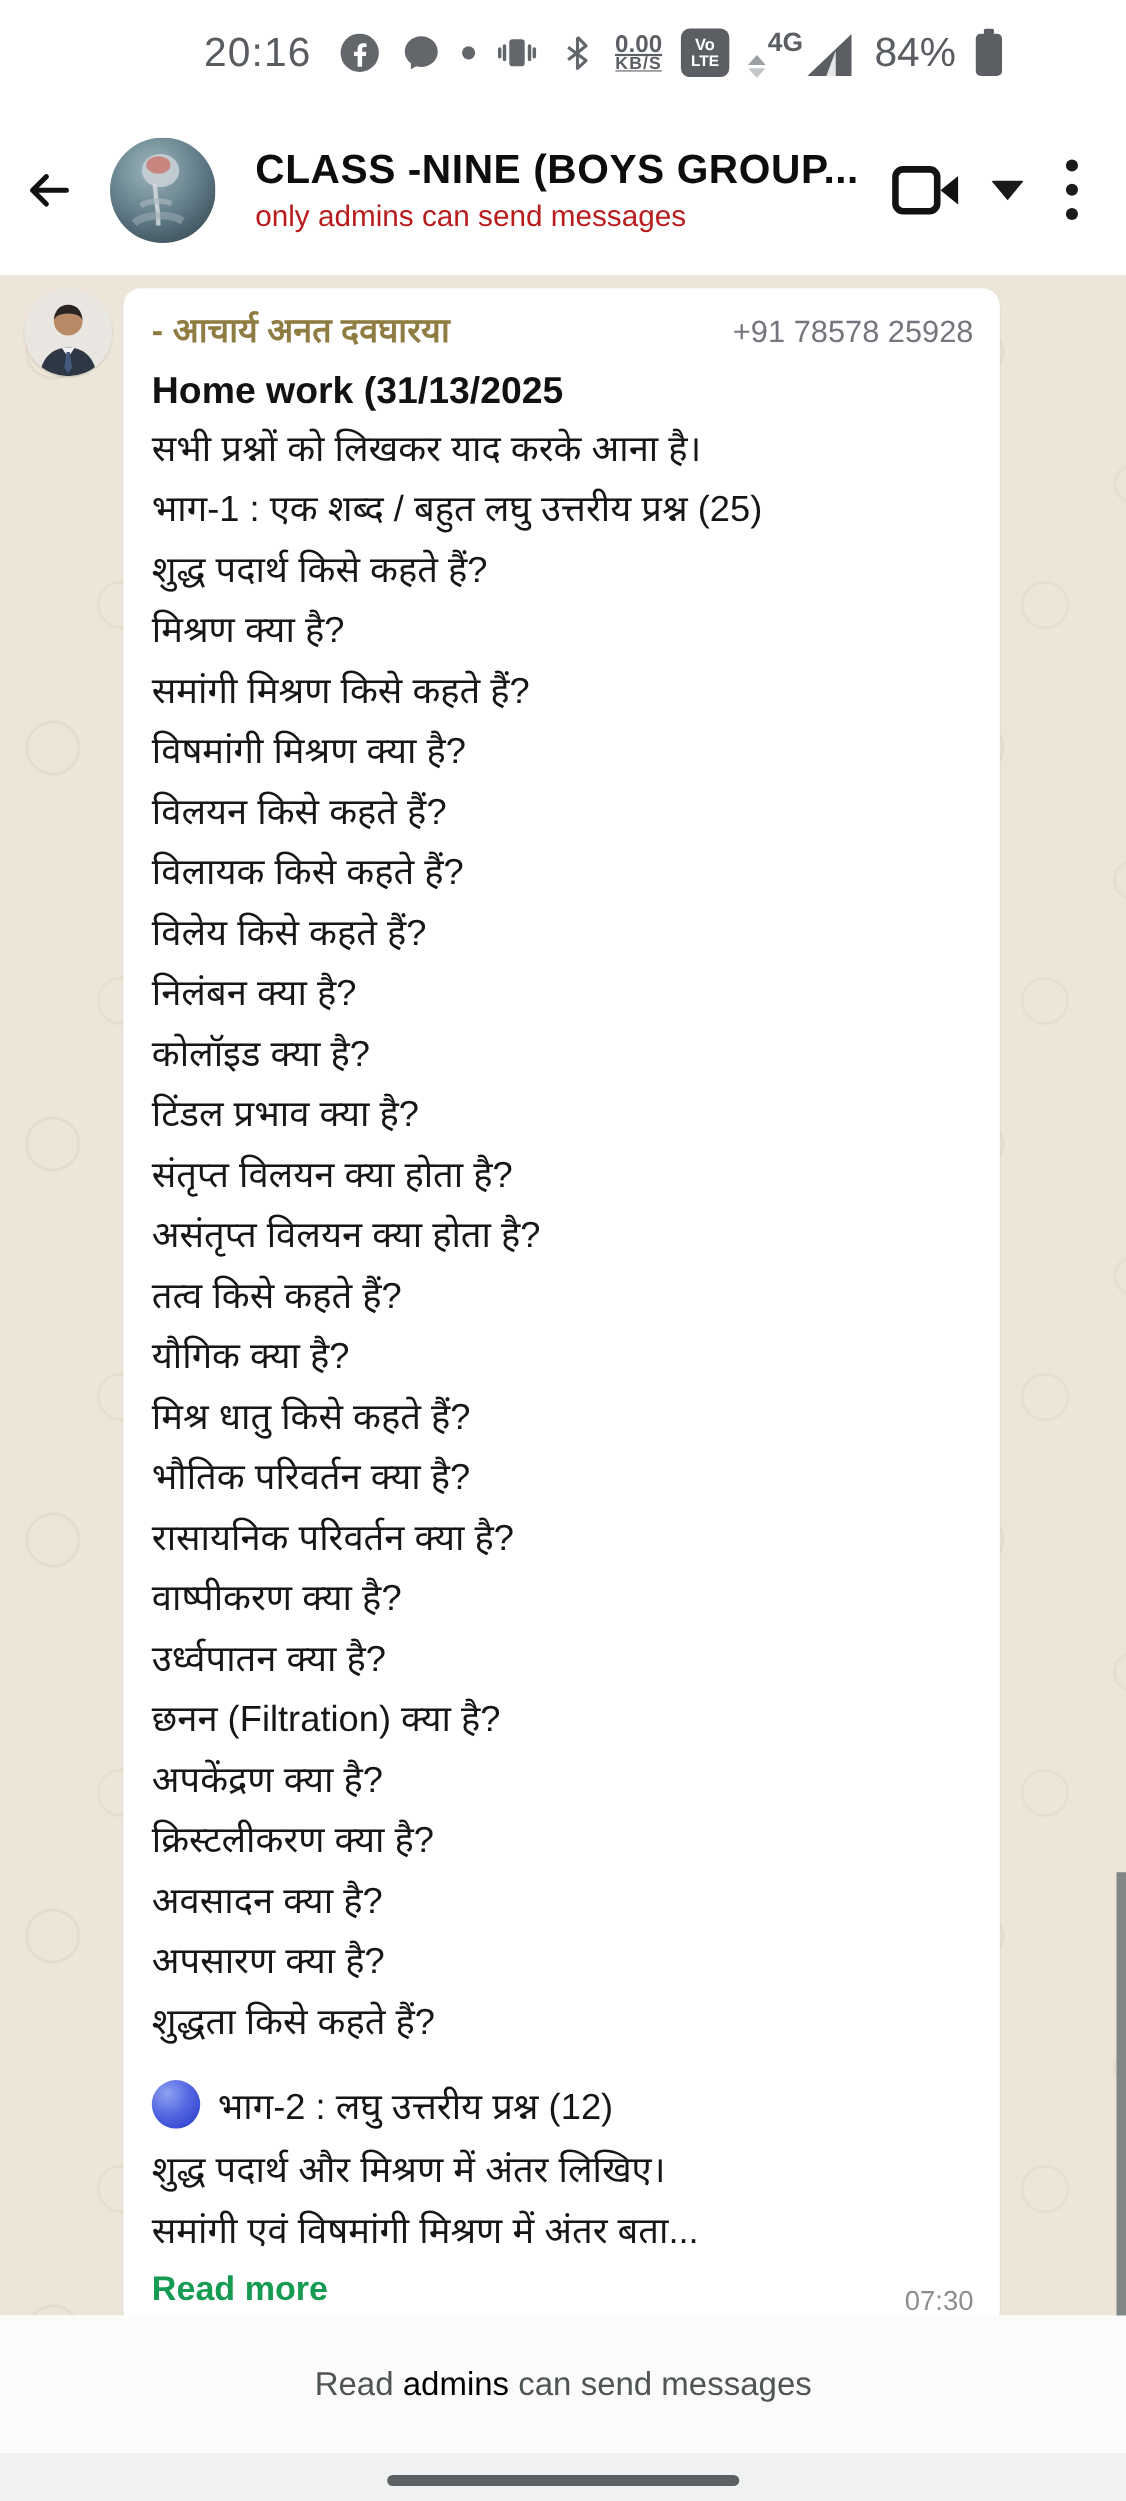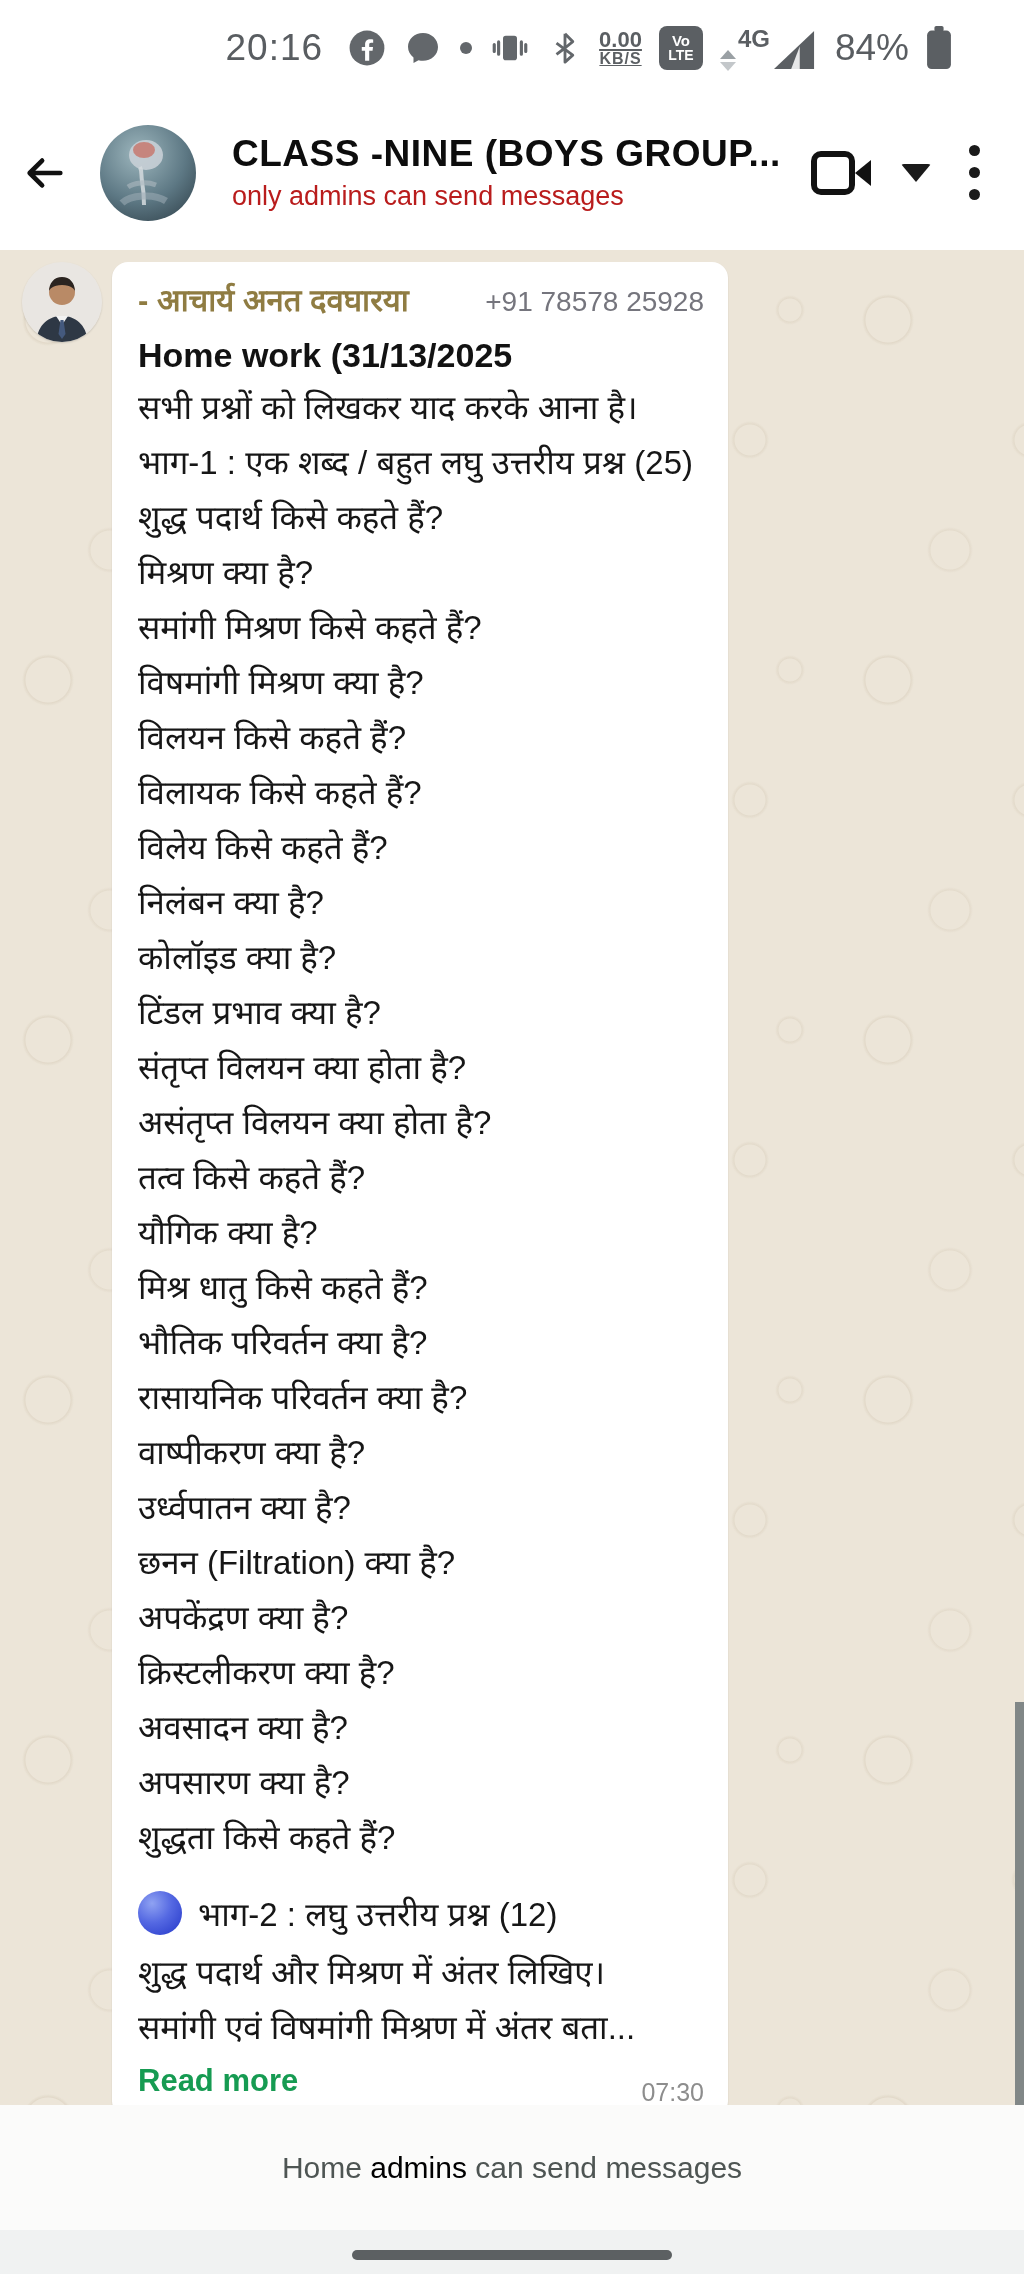--- a/index.html
+++ b/index.html
@@ -8,21 +8,21 @@
     position:relative; width:1024px; height:2274px; margin:0 auto;
     background:#ffffff; overflow:hidden;
     font-family:"Liberation Sans","DejaVu Sans",sans-serif;
     -webkit-font-smoothing:antialiased;
   }
 
   
   .status-bar{
     position:absolute; top:0; left:0; width:100%; height:95px;
     display:flex; align-items:center; justify-content:flex-end;
-    gap:17px; padding-right:72px; color:#5b5f63;
+    gap:17px; padding-right:112px; color:#5b5f63;
   }
   .sb-time{ font-size:37px; color:#595d61; letter-spacing:1px; margin-right:8px; }
   .sb-ic{ display:flex; align-items:center; }
   .sb-dot{ width:12px; height:12px; border-radius:50%; background:#63676b; }
   .sb-rate{ display:flex; flex-direction:column; align-items:center; line-height:1; font-weight:bold;text-decoration:underline; }
   .sb-rate .r1{ font-size:22px; }
   .sb-rate .r2{ font-size:16px; letter-spacing:1px; }
   .volte{ width:44px; height:44px; background:#5b5f63; border-radius:8px;
     display:flex; flex-direction:column; align-items:center; justify-content:center;
     color:#fff; font-weight:bold; line-height:1; }
@@ -58,21 +58,21 @@
     background-image:
       radial-gradient(circle at 48px 70px,  rgba(166,146,112,0.00) 22px, rgba(166,146,112,0.14) 23px, rgba(166,146,112,0.00) 26px),
       radial-gradient(circle at 190px 190px, rgba(166,146,112,0.00) 15px, rgba(166,146,112,0.12) 16px, rgba(166,146,112,0.00) 19px),
       radial-gradient(circle at 110px 300px, rgba(166,146,112,0.00) 19px, rgba(166,146,112,0.11) 20px, rgba(166,146,112,0.00) 23px),
       radial-gradient(circle at 230px 60px,  rgba(166,146,112,0.00) 11px, rgba(166,146,112,0.12) 12px, rgba(166,146,112,0.00) 15px);
     background-size:280px 360px;
   }
   .sender-avatar{ position:absolute; left:22px; top:12px; width:80px; height:80px;
     border-radius:50%; overflow:hidden; box-shadow:0 1px 2px rgba(0,0,0,0.15); }
   .bubble{
-    position:absolute; left:112px; top:12px; width:616px;
+    position:absolute; left:112px; top:12px; width:797px;
     background:#ffffff; border-radius:16px;
     box-shadow:0 1px 1.5px rgba(0,0,0,0.13);
     padding:16px 24px 18px 26px;
   }
   .sender-row{ display:flex; justify-content:space-between; align-items:baseline; }
   .sender-name{ font-size:31px; font-weight:bold; color:#8f7c42; }
   .sender-phone{ font-size:28px; color:#75757d; }
   .msg-title{ font-size:34px; font-weight:bold; color:#121212; margin-top:10px; line-height:50px; }
   .msg-line{ font-size:33px; color:#161616; line-height:55px; }
   .part2-head{ display:flex; align-items:center; gap:16px; margin-top:16px; height:64px; }
@@ -256,21 +256,21 @@
           <div class="msg-line">समांगी एवं विषमांगी मिश्रण में अंतर बता...</div>
         </div>
       <span class="read-more">Read more</span>
       <span class="msg-time">07:30</span>
     </div>
 
     <div class="scrollbar"></div>
   </div>
 
   <div class="footer-strip">
-    <span>Home </span>
+    <span>Read </span>
       <span class="admins-link">admins</span>
       <span> can send messages</span>
   </div>
 
   <div class="nav-strip">
     <div class="home-pill"></div>
   </div>
 
 </div>
 

